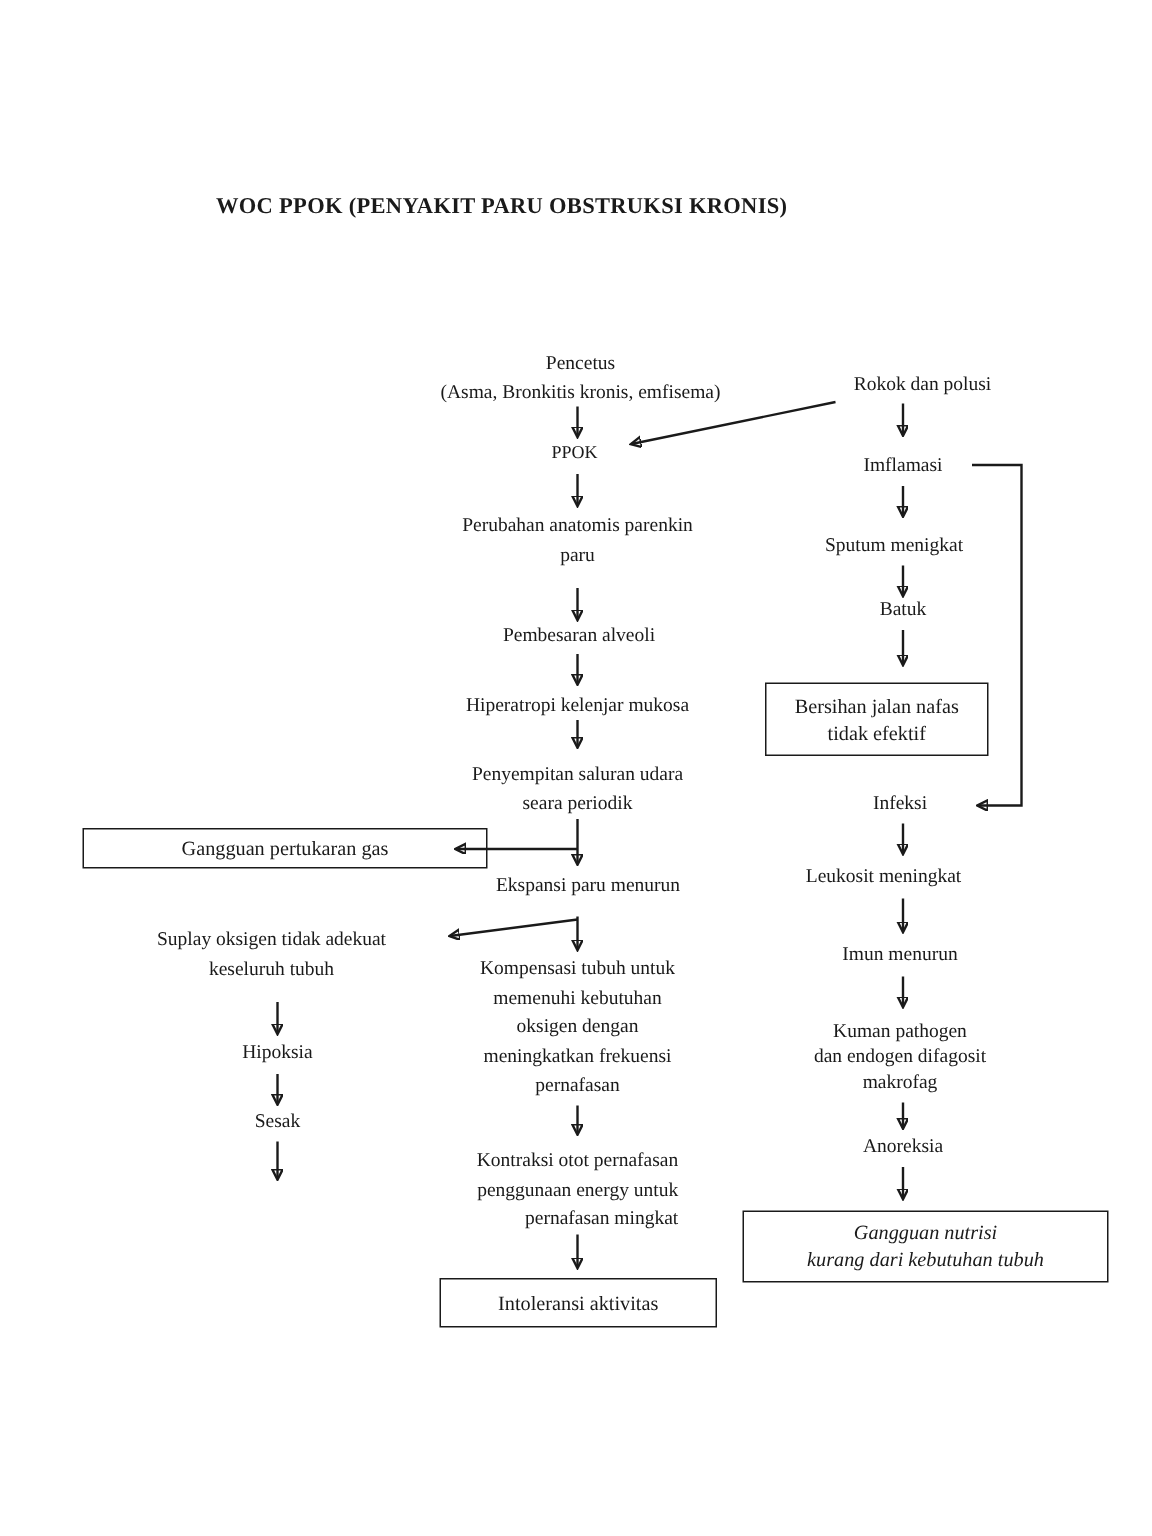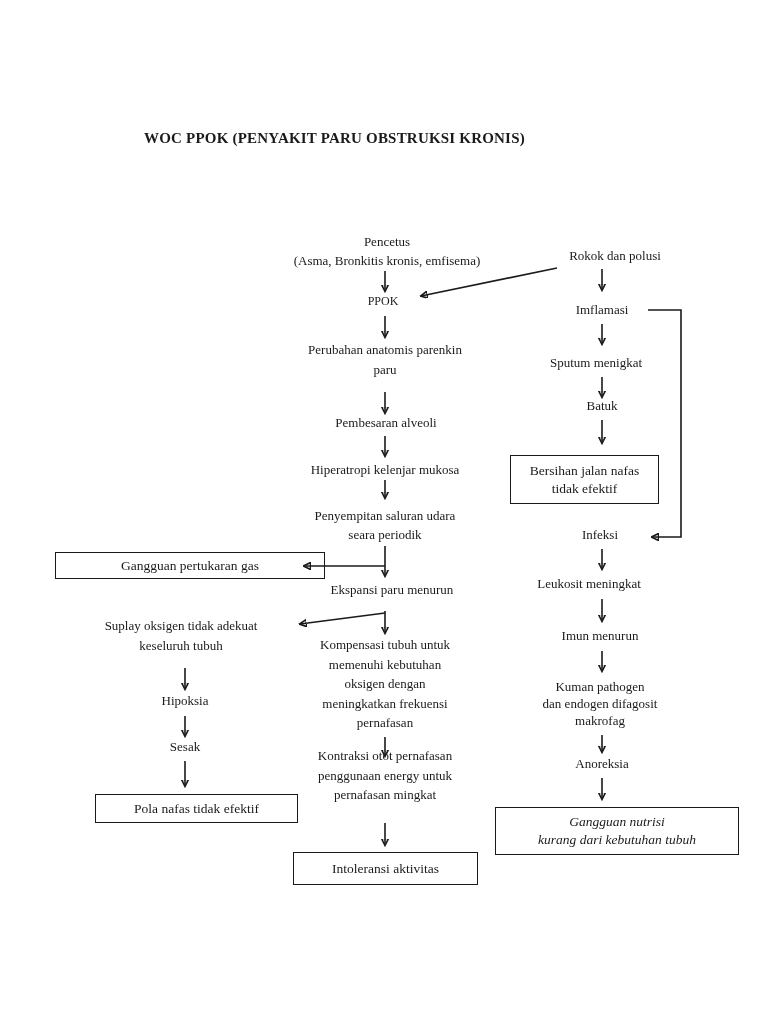--- a/index.html
+++ b/index.html
@@ -108,21 +108,21 @@
   <div class="node" style="left:386px;top:413px;">Pembesaran alveoli</div>
   <div class="node" style="left:385px;top:460px;">Hiperatropi kelenjar mukosa</div>
   <div class="node" style="left:385px;top:506px;">Penyempitan saluran udara
 seara periodik</div>
   <div class="node" style="left:392px;top:580px;">Ekspansi paru menurun</div>
   <div class="node lh195" style="left:385px;top:635px;">Kompensasi tubuh untuk
 memenuhi kebutuhan
 oksigen dengan
 meningkatkan frekuensi
 pernafasan</div>
-  <div class="node lh195" style="left:385px;top:746px;">Kontraksi otot pernafasan
+  <div class="node lh195" style="left:385px;top:763px;text-align:right;">Kontraksi otot pernafasan
 penggunaan energy untuk
 pernafasan mingkat</div>
 
   <div class="node lh20" style="left:181px;top:616px;">Suplay oksigen tidak adekuat
 keseluruh tubuh</div>
   <div class="node" style="left:185px;top:691px;">Hipoksia</div>
   <div class="node" style="left:185px;top:737px;">Sesak</div>
 
   <div class="node" style="left:615px;top:246px;">Rokok dan  polusi</div>
   <div class="node" style="left:602px;top:300px;">Imflamasi</div>
@@ -132,18 +132,17 @@
   <div class="node" style="left:576px;top:574px;margin-left:13px;">Leukosit meningkat</div>
   <div class="node" style="left:600px;top:626px;">Imun menurun</div>
   <div class="node lh17" style="left:600px;top:678px;">Kuman pathogen
 dan endogen difagosit
 makrofag</div>
   <div class="node" style="left:602px;top:754px;">Anoreksia</div>
 
   <div class="nbox" style="left:510px;top:455px;width:149px;height:49px;">Bersihan jalan nafas
 tidak efektif</div>
   <div class="nbox" style="left:55px;top:552px;width:270px;height:27px;">Gangguan pertukaran gas</div>
-  <div class="nbox" style="left:95px;top:794px;width:203px;height:29px;">Pola nafas tidak efektif</div>
   <div class="nbox" style="left:293px;top:852px;width:185px;height:33px;">Intoleransi aktivitas</div>
   <div class="nbox" style="left:495px;top:807px;width:244px;height:48px;font-style:italic;">Gangguan nutrisi
 kurang dari kebutuhan tubuh</div>
 
 </div>
 
 </body></html>

